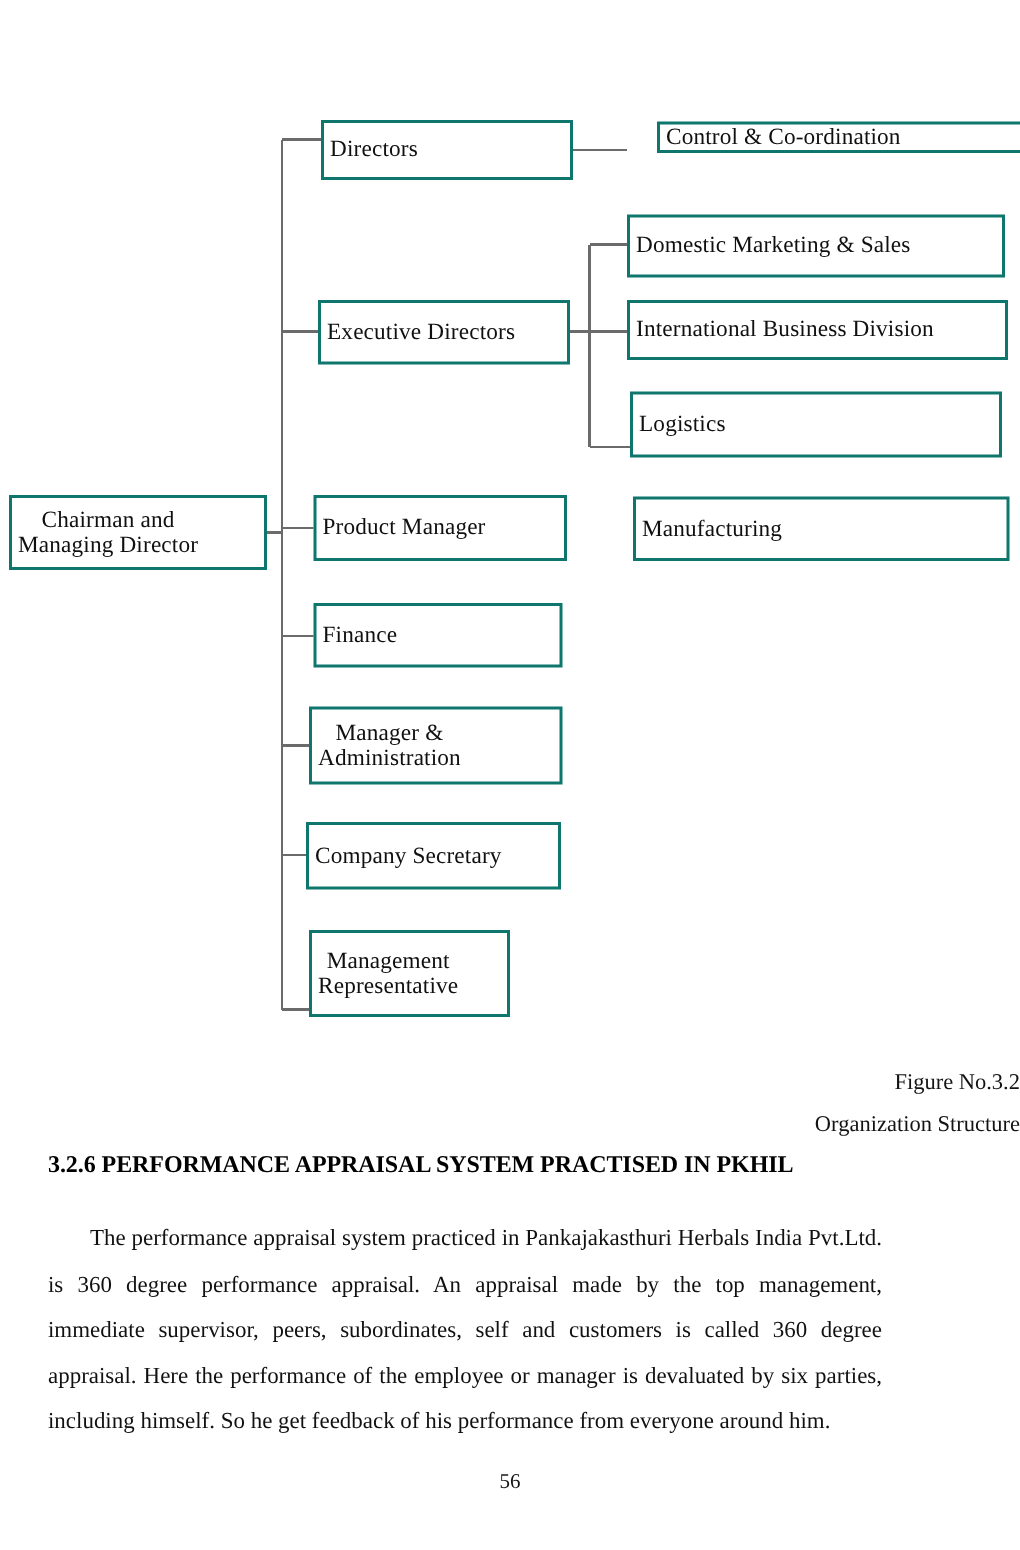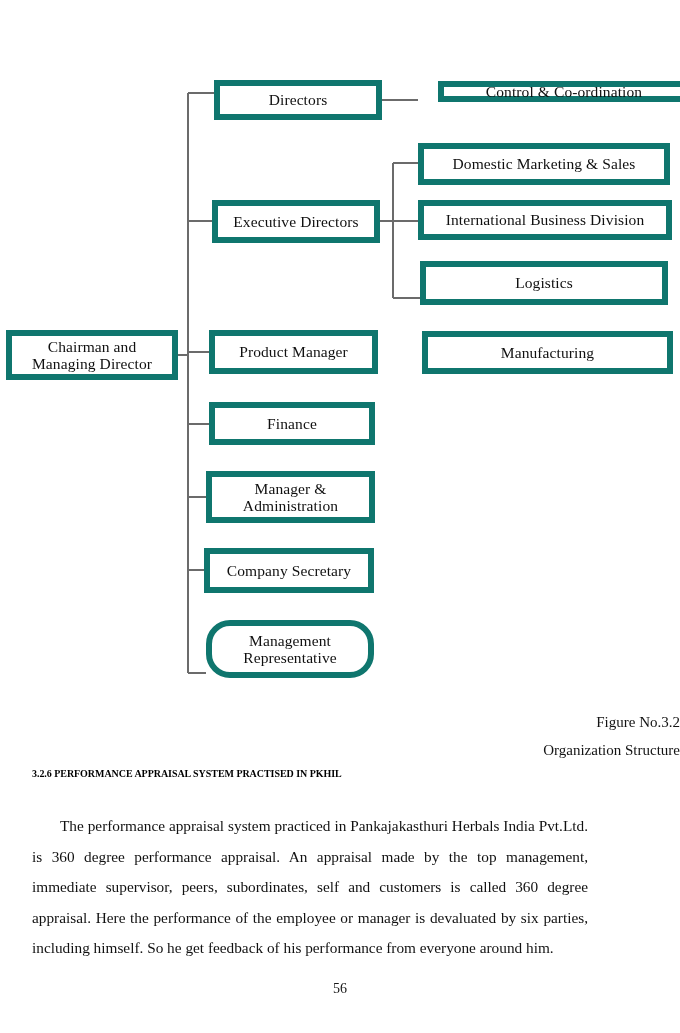--- a/index.html
+++ b/index.html
@@ -27,43 +27,42 @@
   }
   #org-chart svg {
     position: absolute;
     left: 0;
     top: 0;
   }
 
   .node {
     position: absolute;
     box-sizing: border-box;
-    border: 6px solid #0f766e;
+    border: 2px solid #0f766e;
     background: #ffffff;
     display: flex;
     align-items: center;
-    justify-content: center;
     text-align: center;
     font-size: 15.5px;
     line-height: 1.12;
     color: #101010;
     letter-spacing: 0.1px;
     padding: 0 4px;
   }
   .node span { display: block; }
 
   
   #node-chairman              { left: 6px;   top: 330px; width: 172px; height: 50px; }
   #node-directors             { left: 214px; top: 80px;  width: 168px; height: 40px; }
   #node-executive-directors   { left: 212px; top: 200px; width: 168px; height: 43px; }
   #node-product-manager       { left: 209px; top: 330px; width: 169px; height: 44px; }
   #node-finance               { left: 209px; top: 402px; width: 166px; height: 43px; }
   #node-manager-admin         { left: 206px; top: 471px; width: 169px; height: 52px; }
   #node-company-secretary     { left: 204px; top: 548px; width: 170px; height: 45px; }
-  #node-management-rep        { left: 206px; top: 620px; width: 168px; height: 58px; border-radius: 24px; }
+  #node-management-rep        { left: 206px; top: 620px; width: 134px; height: 58px; }
 
   #node-control-coordination  { left: 438px; top: 81px;  width: 252px; height: 21px; }
   #node-domestic-marketing    { left: 418px; top: 143px; width: 252px; height: 42px; }
   #node-international-bd      { left: 418px; top: 200px; width: 254px; height: 40px; }
   #node-logistics             { left: 420px; top: 261px; width: 248px; height: 44px; }
   #node-manufacturing         { left: 422px; top: 331px; width: 251px; height: 43px; }
 
   
   .caption {
     position: absolute;
@@ -74,21 +73,21 @@
   }
   #figure-number-caption { top: 714px; }
   #figure-title-caption  { top: 742px; }
 
   
   #section-heading {
     position: absolute;
     left: 32px;
     top: 768px;
     width: 616px;
-    font-size: 10px;
+    font-size: 16px;
     font-weight: bold;
     letter-spacing: -0.05px;
     color: #000000;
   }
   #body-paragraph {
     position: absolute;
     left: 32px;
     top: 796px;
     width: 556px;
     font-size: 15.3px;

